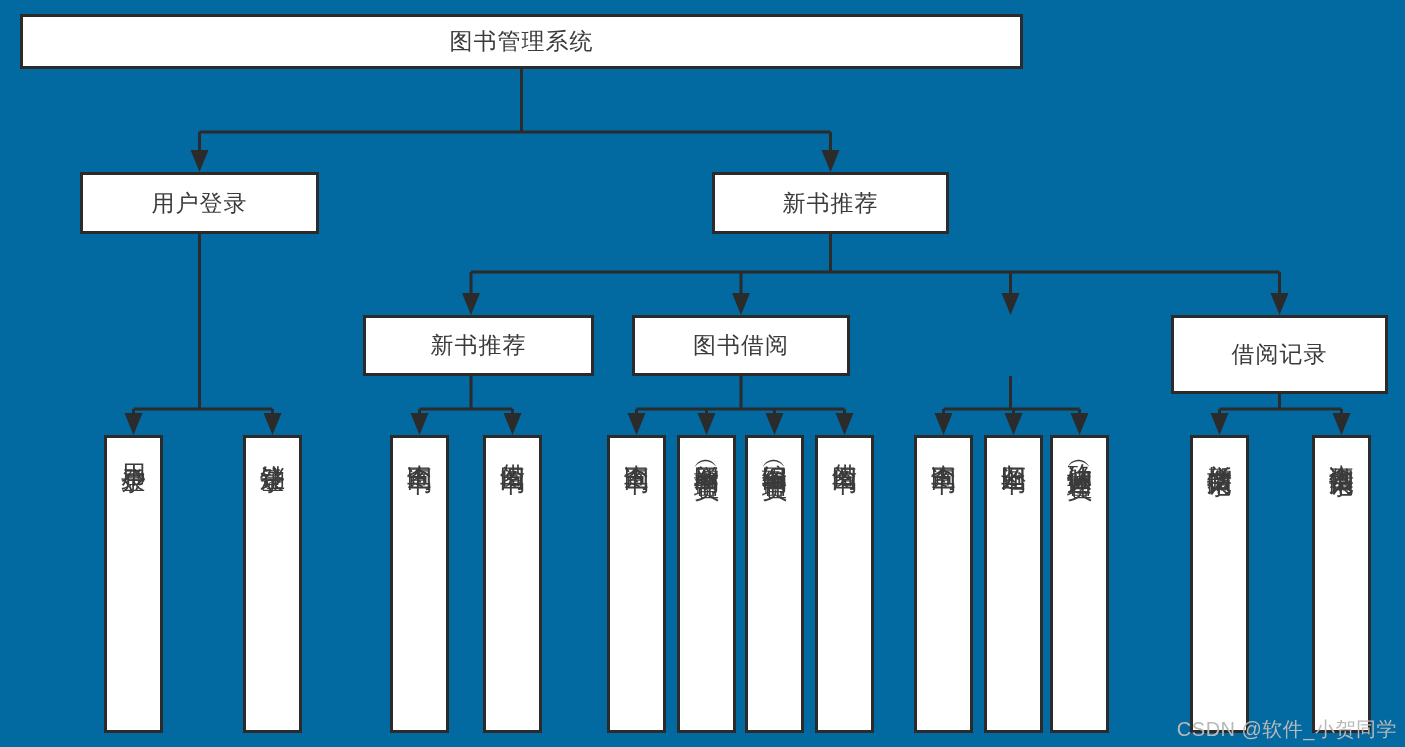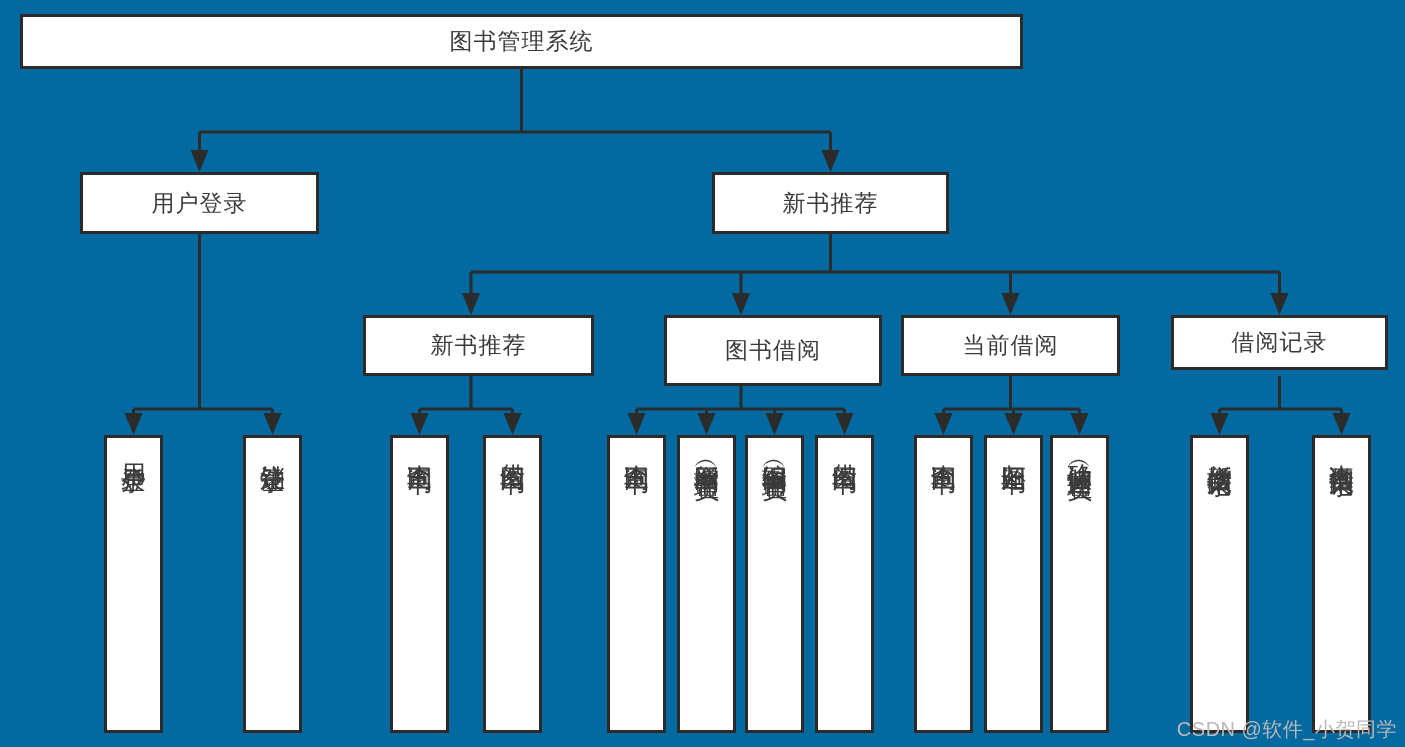--- a/index.html
+++ b/index.html
@@ -154,27 +154,24 @@
   <div class="node horiz" id="box-user-login" style="left: 80px; top: 172px; width: 239px; height: 62px;">
     <span class="label">用户登录</span>
   </div>
   <div class="node horiz" id="box-book-manage" style="left: 712px; top: 172px; width: 237px; height: 62px;">
     <span class="label">新书推荐</span>
   </div>
 
   <div class="node horiz" id="box-new-book-recommend" style="left: 363px; top: 315px; width: 231px; height: 61px;">
     <span class="label">新书推荐</span>
   </div>
-  <div class="node horiz" id="box-book-borrow" style="left: 632px; top: 315px; width: 218px; height: 71px; margin-left: 32px;">
+  <div class="node horiz" id="box-book-borrow" style="left: 632px; top: 315px; width: 218px; height: 61px;">
     <span class="label">图书借阅</span>
   </div>
-  <div class="node horiz" id="box-current-borrow" style="left: 901px; top: 315px; width: 219px; height: 61px;">
-    <span class="label">当前借阅</span>
-  </div>
-  <div class="node horiz" id="box-borrow-record" style="left: 1171px; top: 315px; width: 217px; height: 55px;">
+  <div class="node horiz" id="box-borrow-record" style="left: 1171px; top: 315px; width: 217px; height: 79px;">
     <span class="label">借阅记录</span>
   </div>
 
   <div class="node vert" id="box-leaf-0" style="left: 104px; top: 435px; width: 59px; height: 298px;">
     <span class="label">用户登录</span>
   </div>
   <div class="node vert" id="box-leaf-1" style="left: 243px; top: 435px; width: 59px; height: 298px;">
     <span class="label">注销登录</span>
   </div>
   <div class="node vert" id="box-leaf-2" style="left: 390px; top: 435px; width: 59px; height: 298px;">

